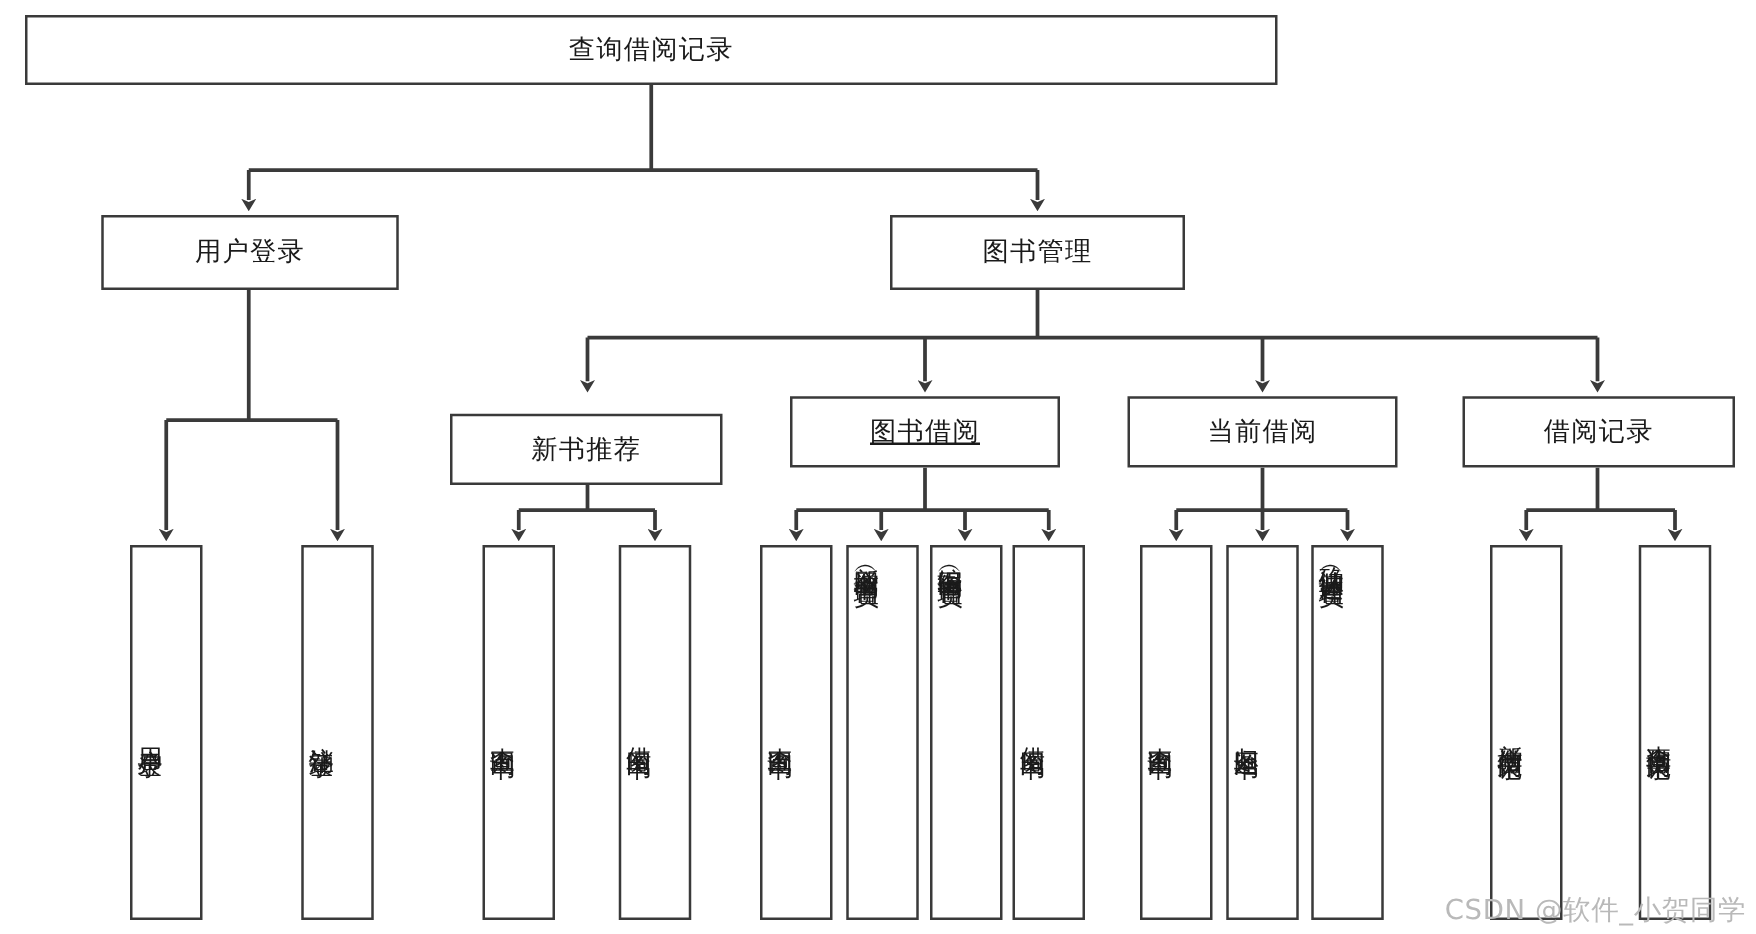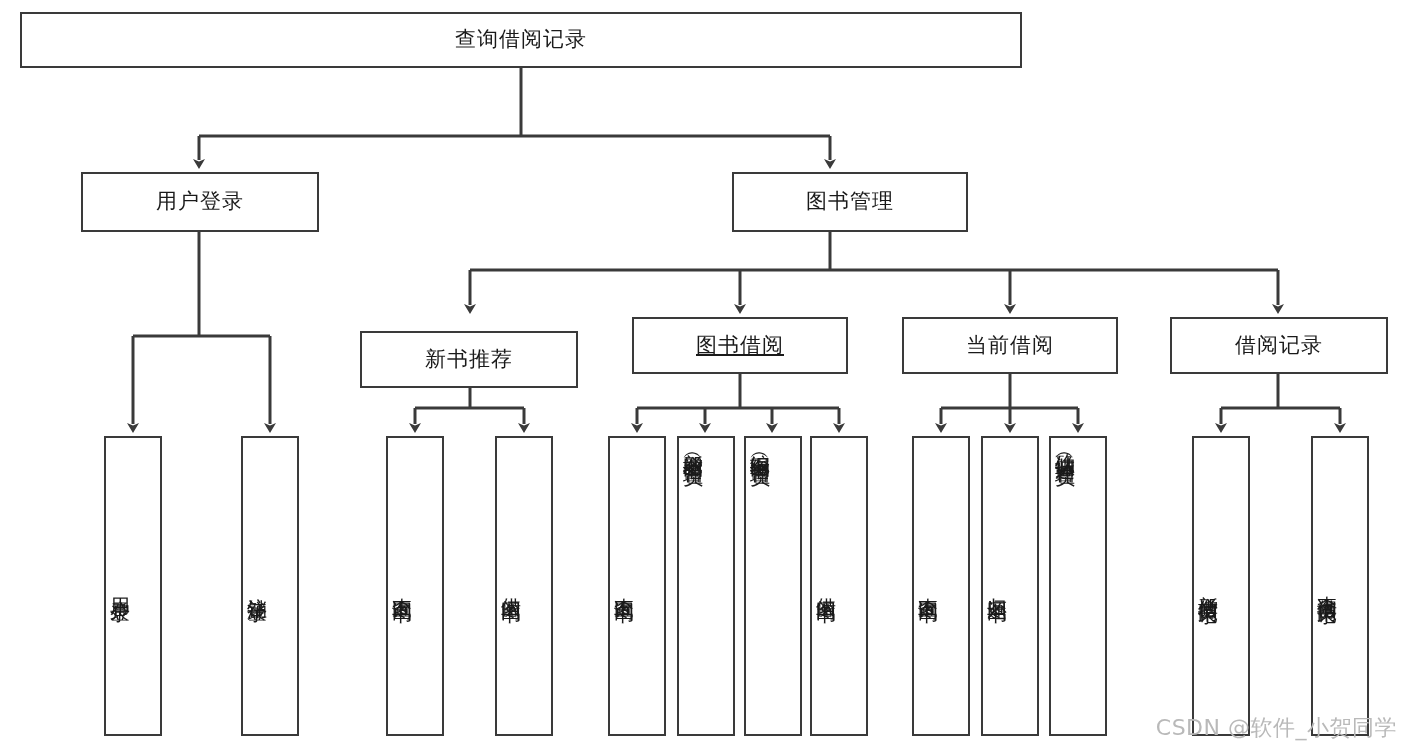--- a/index.html
+++ b/index.html
@@ -136,21 +136,21 @@
     </g>
   </svg>
 
   <div class="node h" style="left:20px; top:12px; width:1002px; height:56px;">
     <span>查询借阅记录</span>
   </div>
 
   <div class="node h" style="left:81px; top:172px; width:238px; height:60px;">
     <span>用户登录</span>
   </div>
-  <div class="node h" style="left:732px; top:172px; width:236px; height:60px;">
+  <div class="node h" style="left:712px; top:172px; width:236px; height:60px;">
     <span>图书管理</span>
   </div>
 
   <div class="node h" style="left:360px; top:331px; width:218px; height:57px;">
     <span>新书推荐</span>
   </div>
   <div class="node h" style="left:632px; top:317px; width:216px; height:57px;text-decoration:underline;">
     <span>图书借阅</span>
   </div>
   <div class="node h" style="left:1170px; top:317px; width:218px; height:57px;">

